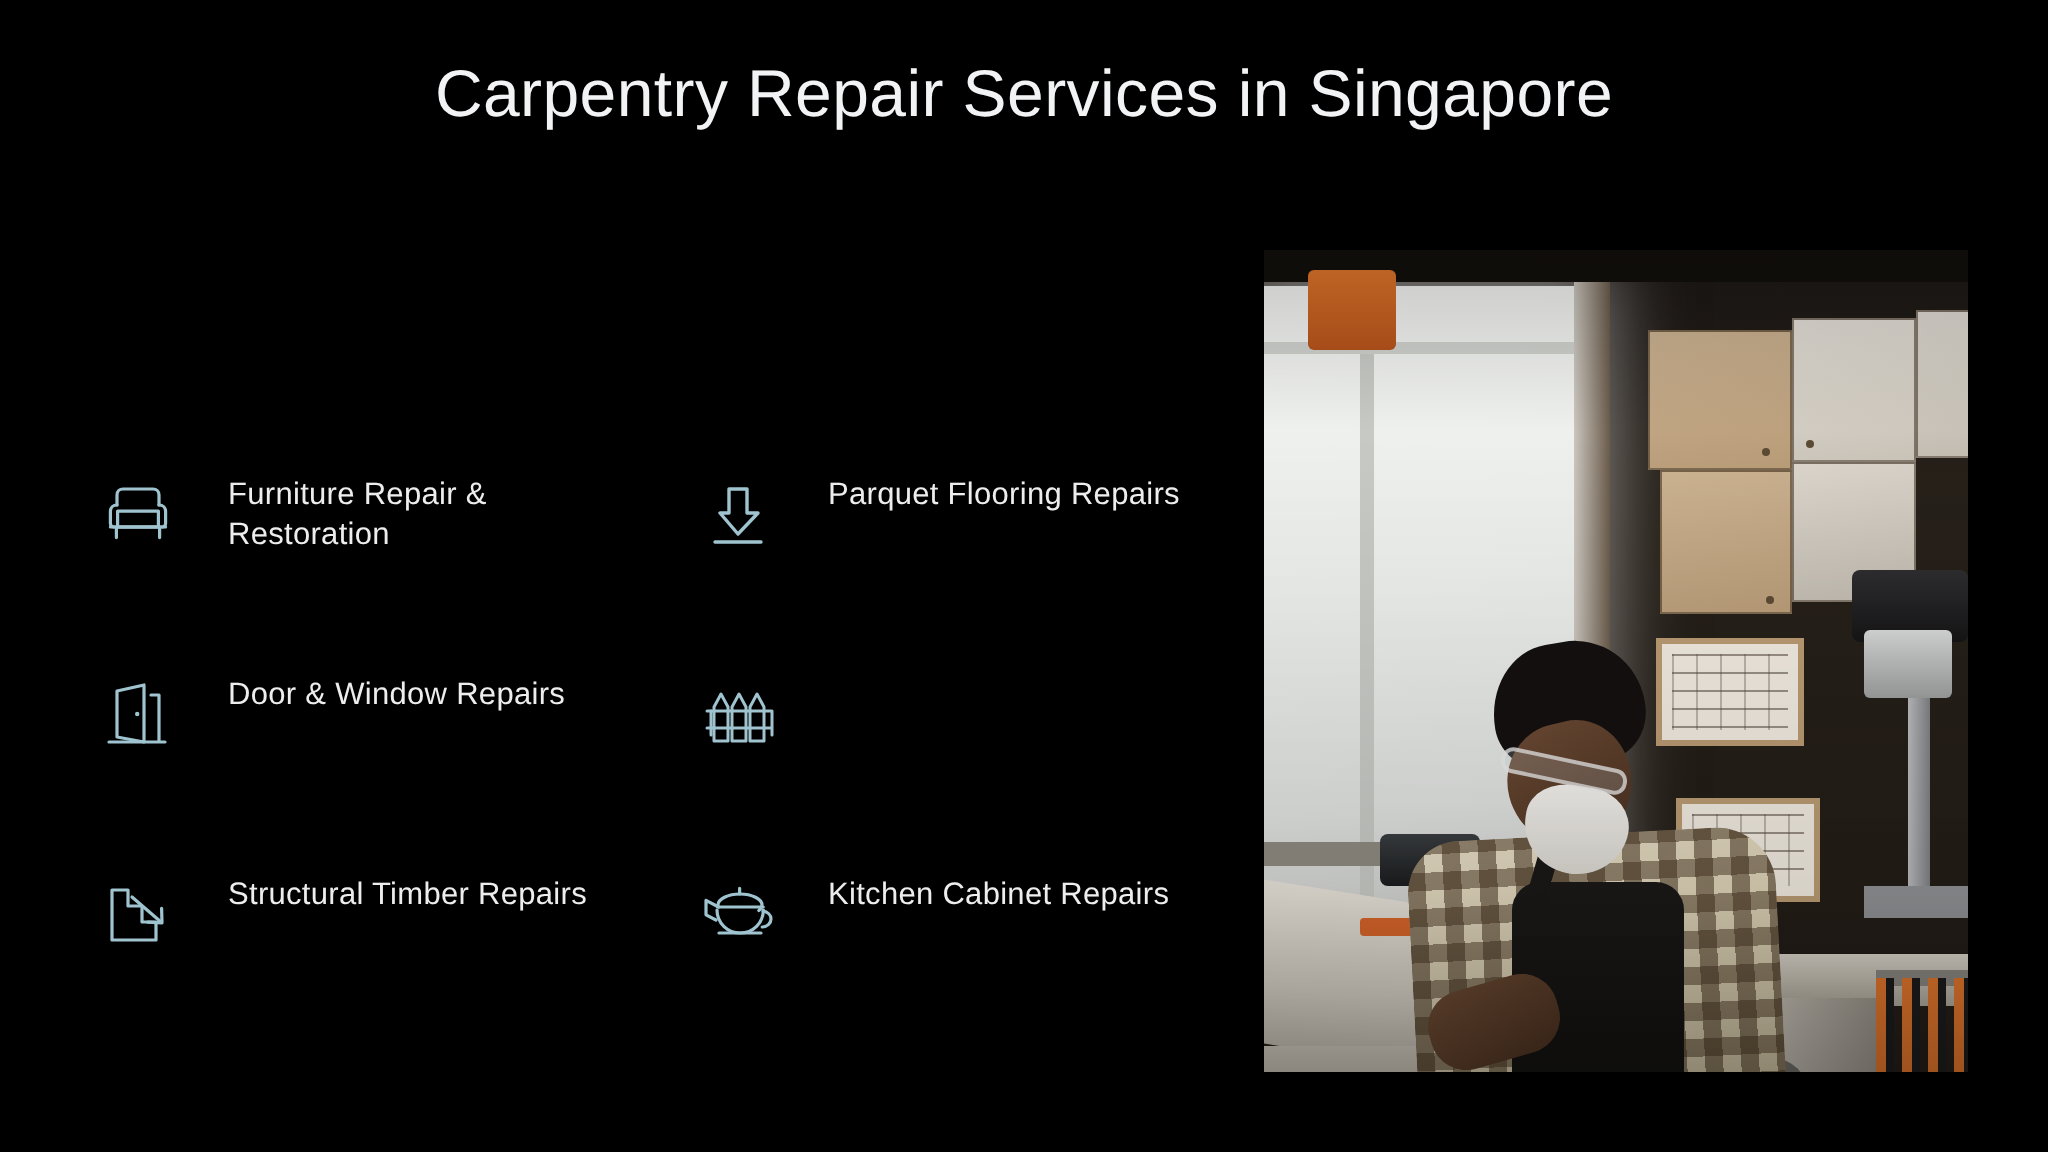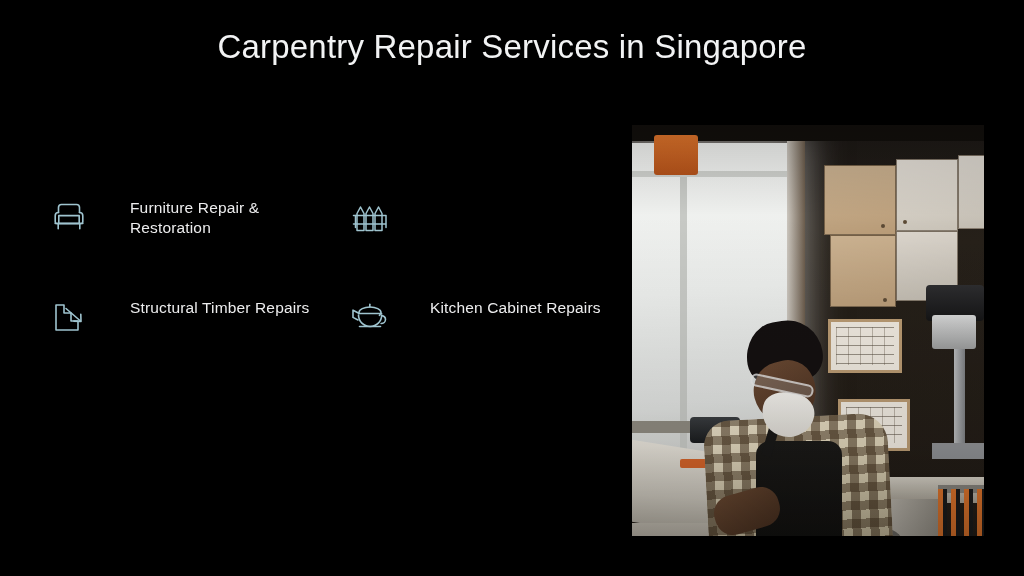--- a/index.html
+++ b/index.html
@@ -34,21 +34,22 @@
     left:46px; top:192px;
     width:570px;
     display:grid;
     grid-template-columns:300px 270px;
     grid-auto-rows:100px;
     column-gap:0px;
   }
   .service-item {
     display:flex;
     align-items:flex-start;
-    gap:16px;
+    gap:0px;
+    margin-top:40px;
   }
   .service-icon {
     width:46px; height:48px;
     flex:0 0 46px;
     display:flex;
     align-items:center;
     justify-content:center;
     margin-top:2px;
   }
   .service-icon svg { display:block; overflow:visible; }
@@ -310,21 +311,41 @@
           <path d="M8.5 12.5V7.5C8.5 5.8 9.8 4.5 11.5 4.5h15c1.7 0 3 1.3 3 3v5"></path>
           <path d="M8.5 12.5c-2 0-3.3 1.4-3.3 3.2v6.1c0 1 .8 1.7 1.7 1.7h24.2c1 0 1.7-.8 1.7-1.7v-6.1c0-1.8-1.3-3.2-3.3-3.2"></path>
           <path d="M8.8 15.6h20.4v7.9H8.8z"></path>
           <path d="M5.2 23.5h27.6"></path>
           <path d="M8.2 23.5v5.3M29.8 23.5v5.3"></path>
         </svg>
       </span>
       <span class="service-label">Furniture Repair &amp; Restoration</span>
     </div>
 
-
+    <div class="service-item">
+      <span class="service-icon">
+        <svg width="36" height="36" viewBox="0 0 36 36" fill="none" stroke="#9fc4cf" stroke-width="1.7" stroke-linecap="round" stroke-linejoin="round">
+          <path d="M13.5 4.5h9v12h5.5L18 27 9 16.5h4.5z"></path>
+          <path d="M6.5 31h23"></path>
+        </svg>
+      </span>
+      <span class="service-label">Parquet Flooring Repairs</span>
+    </div>
+
+    <div class="service-item">
+      <span class="service-icon">
+        <svg width="36" height="38" viewBox="0 0 36 38" fill="none" stroke="#9fc4cf" stroke-width="1.6" stroke-linecap="round" stroke-linejoin="round">
+          <path d="M7.5 6.5 21 3.5v28.5L7.5 29.5z"></path>
+          <circle cx="17.6" cy="18" r="1.1" fill="#9fc4cf" stroke="none"></circle>
+          <path d="M24.5 8.5h4v23"></path>
+          <path d="M3.5 32h28"></path>
+        </svg>
+      </span>
+      <span class="service-label">Door &amp; Window Repairs</span>
+    </div>
 
     <div class="service-item">
       <span class="service-icon">
         <svg width="38" height="34" viewBox="0 0 38 34" fill="none" stroke="#9fc4cf" stroke-width="1.5" stroke-linecap="round" stroke-linejoin="round">
           <path d="M7 12.5 10.5 6 14 12.5v17H7z"></path>
           <path d="M16 12.5 19.5 6 23 12.5v17h-7z"></path>
           <path d="M25 12.5 28.5 6 32 12.5v17h-7z"></path>
           <path d="M3.5 14.5h32M3.5 23h32"></path>
           <path d="M5.5 14.5v12M36 14.5v12"></path>
         </svg>

